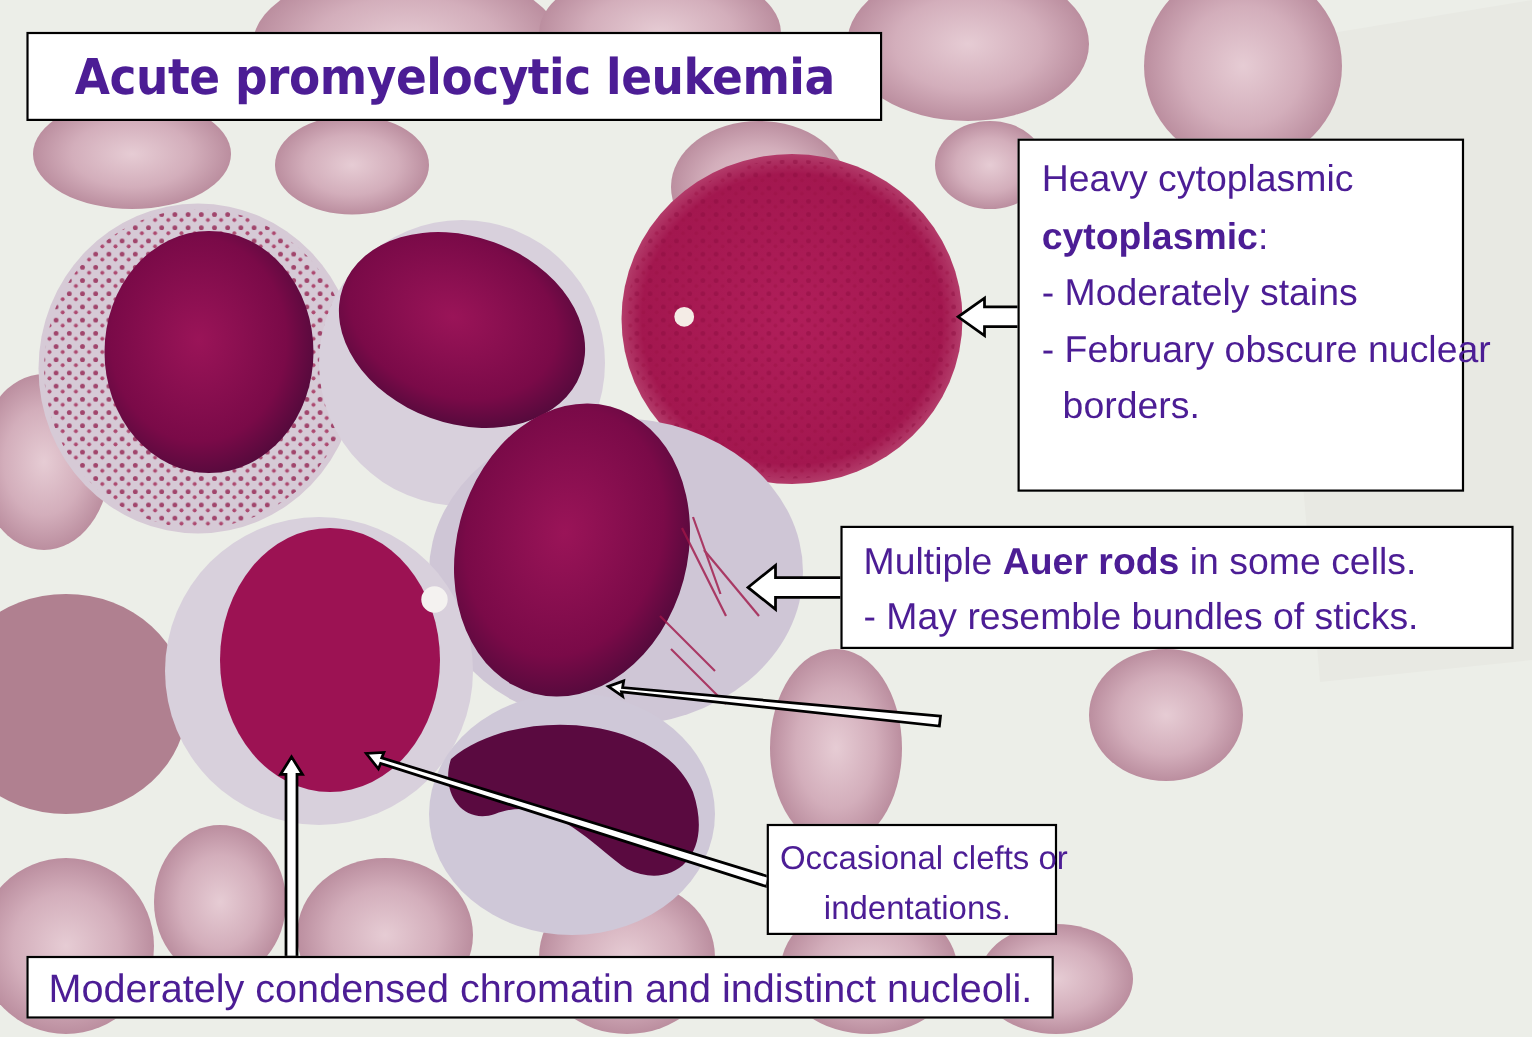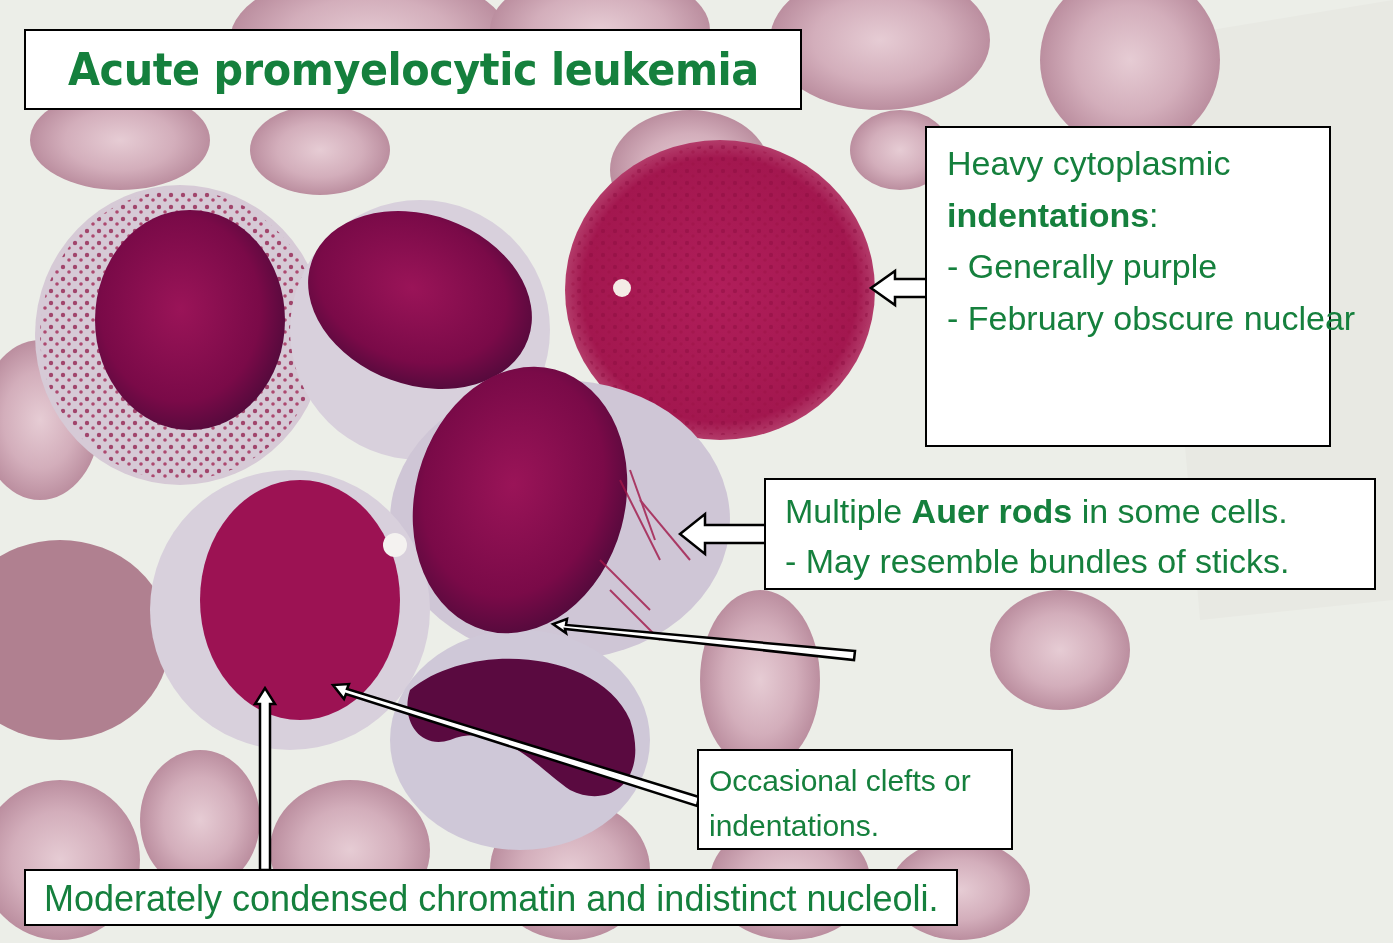--- a/index.html
+++ b/index.html
@@ -1,28 +1,28 @@
 <!DOCTYPE html>
 <html><head>
 <meta charset="utf-8">
 <style>
   html, body { margin:0; padding:0; }
   body { width:1393px; height:943px; overflow:hidden; background:#ecece6; position:relative; font-family:"Liberation Sans", "DejaVu Sans", sans-serif; }
   .canvas { position:absolute; left:0; top:0; width:1393px; height:943px; }
   .micrograph { position:absolute; left:0; top:0; width:1393px; height:943px; }
-  .box { position:absolute; background:#ffffff; border:2px solid #000; box-sizing:border-box; color:#15803d; }
+  .box { position:absolute; background:#ffffff; border:2px solid #000; box-sizing:border-box; color:#4c1d95; }
   .title-box { left:24px; top:29px; width:778px; height:81px; display:flex; align-items:center; justify-content:center; }
   .title-text { font-weight:bold; font-size:45px; letter-spacing:-0.5px; font-family:"DejaVu Sans", sans-serif; transform:scaleX(0.92); white-space:nowrap; }
   .gran-box { left:925px; top:126px; width:406px; height:321px; padding:10px 18px 0 20px; font-size:34px; line-height:51.5px; }
   .gran-box .line { white-space:nowrap; }
   .gran-box .indent { padding-left:19px; }
   .auer-box { left:764px; top:478px; width:612px; height:112px; padding:6px 16px 0 19px; font-size:34px; line-height:50px; }
   .auer-box .line { white-space:nowrap; }
   .nuclei-box { left:853px; top:617px; width:408px; height:102px; padding:8px 0 0 18px; font-size:30px; line-height:44px; }
-  .clefts-box { left:697px; top:749px; width:316px; height:101px; padding:7px 0 16px 10px; font-size:30px; line-height:45px; }
+  .clefts-box { left:697px; top:749px; width:264px; height:101px; padding:7px 0 16px 10px; font-size:30px; line-height:45px;text-align:center; }
   .chrom-box { left:24px; top:869px; width:934px; height:57px; padding:6px 0 0 18px; font-size:36px; line-height:44px; white-space:nowrap; }
   .nuclei-box .line, .clefts-box .line { white-space:nowrap; }
   b { font-weight:bold; }
   .arrows { position:absolute; left:0; top:0; width:1393px; height:943px; pointer-events:none; }
 </style>
 </head>
 <body>
 
 <div class="canvas">
 
@@ -118,23 +118,24 @@
       <polygon points="260,870 260,704 255,704 265,688 275,704 270,704 270,870"></polygon>
     </g>
   </svg>
 
   <div class="box title-box">
     <span class="title-text">Acute promyelocytic leukemia</span>
   </div>
 
   <div class="box gran-box">
     <div class="line">Heavy cytoplasmic</div>
-    <div class="line"><b>indentations</b><span>:</span></div>
-    <div class="line">- Generally purple</div>
+    <div class="line"><b>cytoplasmic</b><span>:</span></div>
+    <div class="line">- Moderately stains</div>
     <div class="line">- February obscure nuclear</div>
+    <div class="line indent">borders.</div>
   </div>
 
   <div class="box auer-box">
     <div class="line"><span>Multiple </span><b>Auer rods</b><span> in some cells.</span></div>
     <div class="line">- May resemble bundles of sticks.</div>
   </div>
 
 
   <div class="box clefts-box">
     <div class="line">Occasional clefts or</div>

